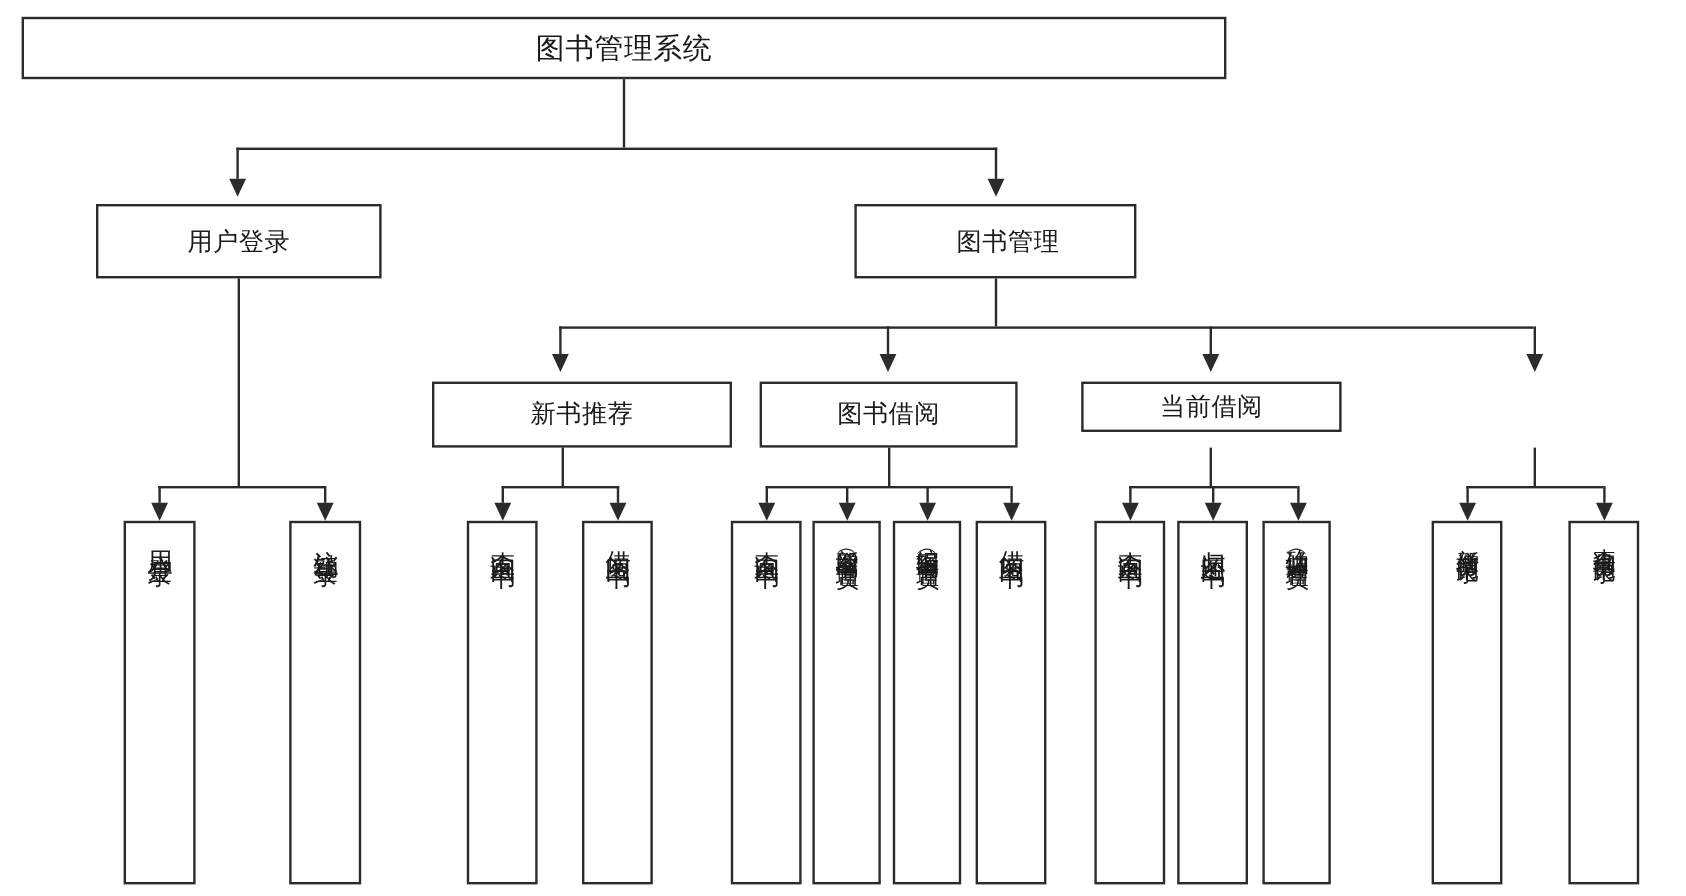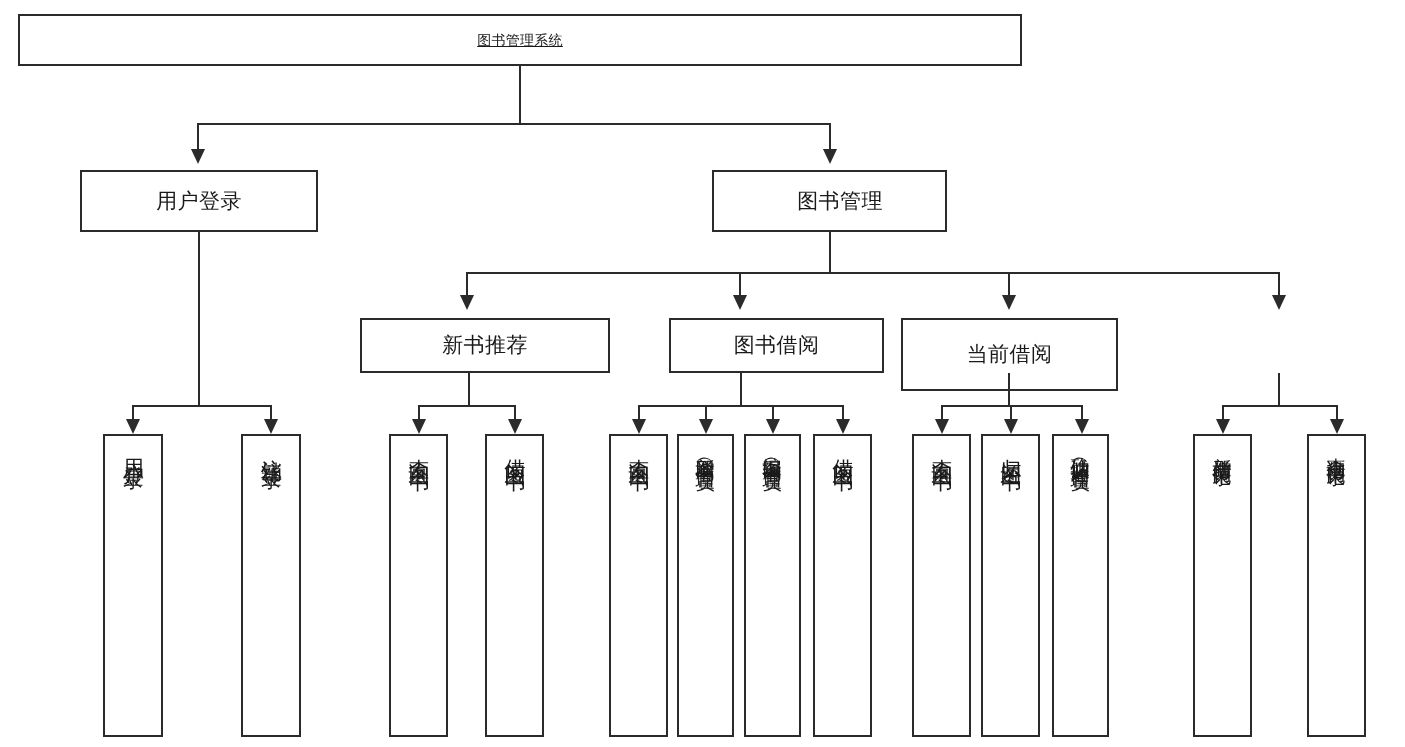--- a/index.html
+++ b/index.html
@@ -29,21 +29,21 @@
   }
   .node .label{
     display:block;
     line-height:1.18;
     letter-spacing:0.02em;
     color:#1a1a1a;
     white-space:nowrap;
   }
   
   .node.horiz .label{font-size:21px;}
-  .node.root .label{font-size:14px;text-decoration:underline;}
+  .node.root .label{font-size:24px;}
   
   .node.leaf{
     align-items:flex-start;
     justify-content:center;
     padding-top:6px;
   }
   .node.leaf .label{
     writing-mode:vertical-rl;
     text-orientation:upright;
     font-size:21px;
@@ -126,25 +126,25 @@
   <div class="vline" style="left:1008px;top:272px;height:23px;"></div>
   <div class="arrow" style="left:1002px;top:295px;"></div>
 
   <div class="vline" style="left:1278px;top:272px;height:23px;"></div>
   <div class="arrow" style="left:1272px;top:295px;"></div>
 
   <div class="node horiz" style="left:360px;top:318px;width:250px;height:55px;">
     <span class="label">新书推荐</span>
   </div>
 
-  <div class="node horiz" style="left:669px;top:318px;width:215px;height:55px;">
+  <div class="node horiz" style="left:633px;top:318px;width:215px;height:55px;">
     <span class="label">图书借阅</span>
   </div>
 
-  <div class="node horiz" style="left:901px;top:318px;width:217px;height:73px;">
+  <div class="node horiz" style="left:901px;top:318px;width:217px;height:42px;">
     <span class="label">当前借阅</span>
   </div>
 
 
   <div class="vline" style="left:468px;top:373px;height:32px;"></div>
   <div class="hline" style="left:418px;top:405px;width:98px;"></div>
   <div class="vline" style="left:418px;top:405px;height:14px;"></div>
   <div class="arrow" style="left:412px;top:419px;"></div>
   <div class="vline" style="left:514px;top:405px;height:14px;"></div>
   <div class="arrow" style="left:508px;top:419px;"></div>

